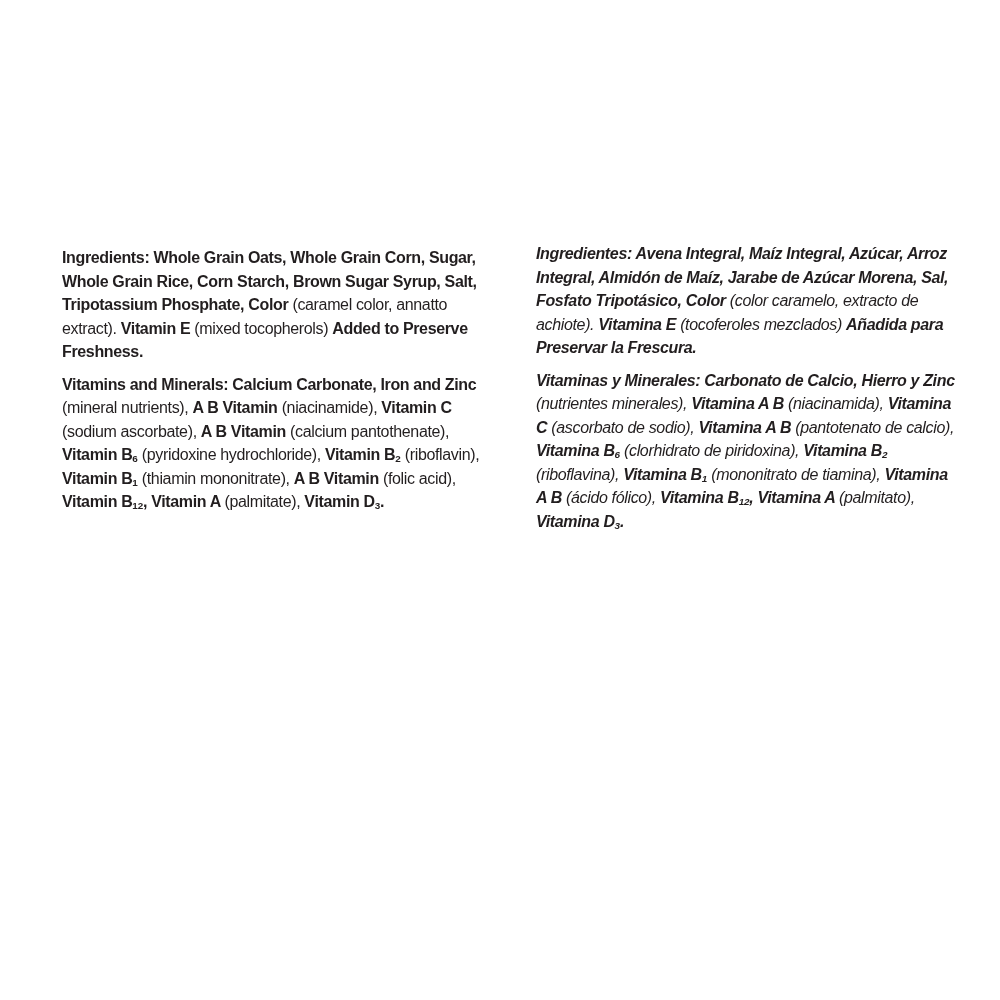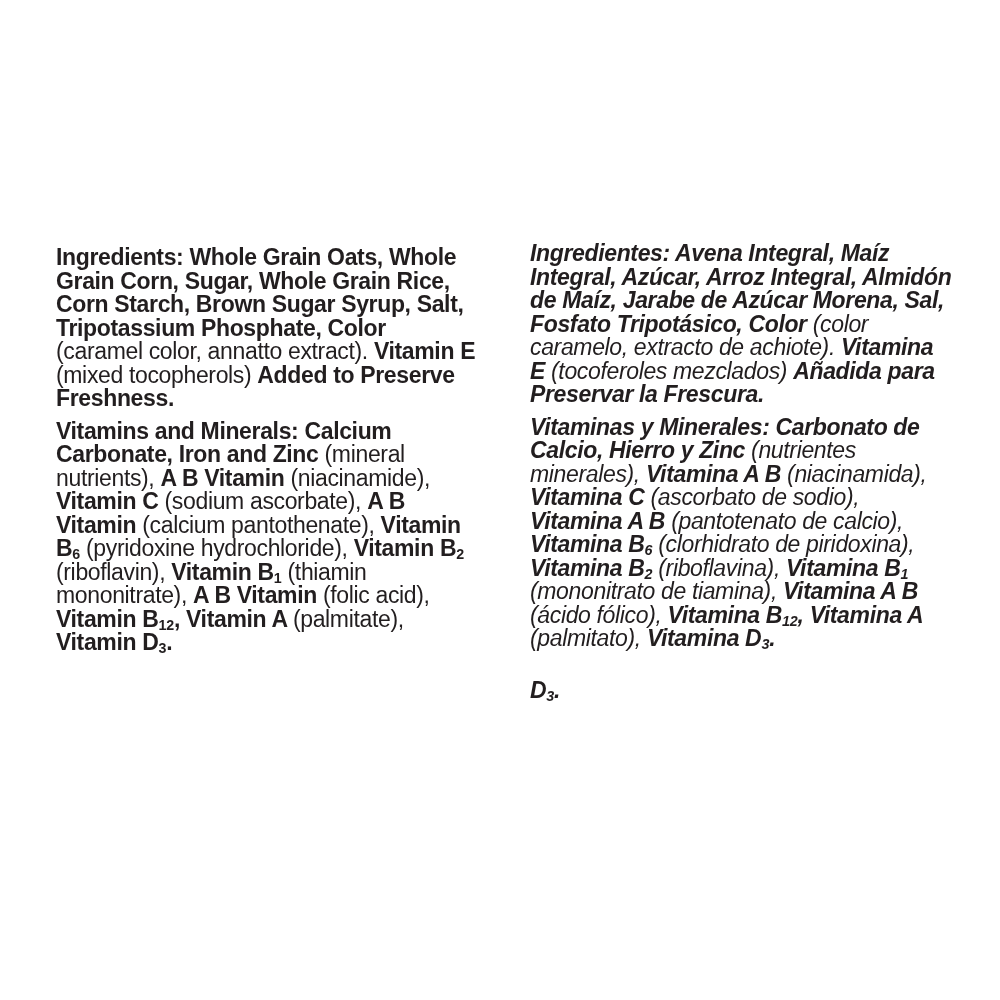--- a/index.html
+++ b/index.html
@@ -15,23 +15,24 @@
     color: #221e1f;
     overflow: hidden;
   }
   .ingredients-label {
     position: absolute;
     inset: 0;
   }
   .column {
     position: absolute;
     width: 422px;
-    font-size: 23px;
+    font-size: 16px;
     line-height: 23.5px;
     letter-spacing: -0.35px;
+    margin-left: 6px;
   }
   .column-en { left: 56px;  top: 246px; }
   .column-es { left: 530px; top: 242px; font-style: italic; }
   .column p {
     margin: 0 0 9px 0;
   }
   .column p.standalone {
     margin-top: 28px;
   }
   .b { font-weight: 700; }
@@ -47,15 +48,14 @@
 <body>
 
 <div class="ingredients-label">
   <div class="column column-en">
       <p><span class="b">Ingredients: Whole Grain Oats, Whole Grain Corn, Sugar, Whole Grain Rice, Corn Starch, Brown Sugar Syrup, Salt, Tripotassium Phosphate, Color </span><span class="r">(caramel color, annatto extract). </span><span class="b">Vitamin E </span><span class="r">(mixed tocopherols) </span><span class="b">Added to Preserve Freshness.</span></p>
       <p><span class="b">Vitamins and Minerals: Calcium Carbonate, Iron and Zinc </span><span class="r">(mineral nutrients), </span><span class="b">A B Vitamin </span><span class="r">(niacinamide), </span><span class="b">Vitamin C </span><span class="r">(sodium ascorbate), </span><span class="b">A B Vitamin </span><span class="r">(calcium pantothenate), </span><span class="b">Vitamin B</span><span class="b sub">6</span><span class="b"> </span><span class="r">(pyridoxine hydrochloride), </span><span class="b">Vitamin B</span><span class="b sub">2</span><span class="b"> </span><span class="r">(riboflavin), </span><span class="b">Vitamin B</span><span class="b sub">1</span><span class="b"> </span><span class="r">(thiamin mononitrate), </span><span class="b">A B Vitamin </span><span class="r">(folic acid), </span><span class="b">Vitamin B</span><span class="b sub">12</span><span class="b">, Vitamin A </span><span class="r">(palmitate), </span><span class="b">Vitamin D</span><span class="b sub">3</span><span class="b">.</span></p>
     </div>
   <div class="column column-es">
       <p><span class="b">Ingredientes: Avena Integral, Maíz Integral, Azúcar, Arroz Integral, Almidón de Maíz, Jarabe de Azúcar Morena, Sal, Fosfato Tripotásico, Color </span><span class="r">(color caramelo, extracto de achiote). </span><span class="b">Vitamina E </span><span class="r">(tocoferoles mezclados) </span><span class="b">Añadida para Preservar la Frescura.</span></p>
       <p><span class="b">Vitaminas y Minerales: Carbonato de Calcio, Hierro y Zinc </span><span class="r">(nutrientes minerales), </span><span class="b">Vitamina A B </span><span class="r">(niacinamida), </span><span class="b">Vitamina C </span><span class="r">(ascorbato de sodio), </span><span class="b">Vitamina A B </span><span class="r">(pantotenato de calcio), </span><span class="b">Vitamina B</span><span class="b sub">6</span><span class="b"> </span><span class="r">(clorhidrato de piridoxina), </span><span class="b">Vitamina B</span><span class="b sub">2</span><span class="b"> </span><span class="r">(riboflavina), </span><span class="b">Vitamina B</span><span class="b sub">1</span><span class="b"> </span><span class="r">(mononitrato de tiamina), </span><span class="b">Vitamina A B </span><span class="r">(ácido fólico), </span><span class="b">Vitamina B</span><span class="b sub">12</span><span class="b">, Vitamina A </span><span class="r">(palmitato), </span><span class="b">Vitamina D</span><span class="b sub">3</span><span class="b">.</span></p>
-      <p class="standalone"><span class="b">D</span><span class="b sub">3</span><span class="b">.</span></p>
     </div>
 </div>
 
 </body></html>

